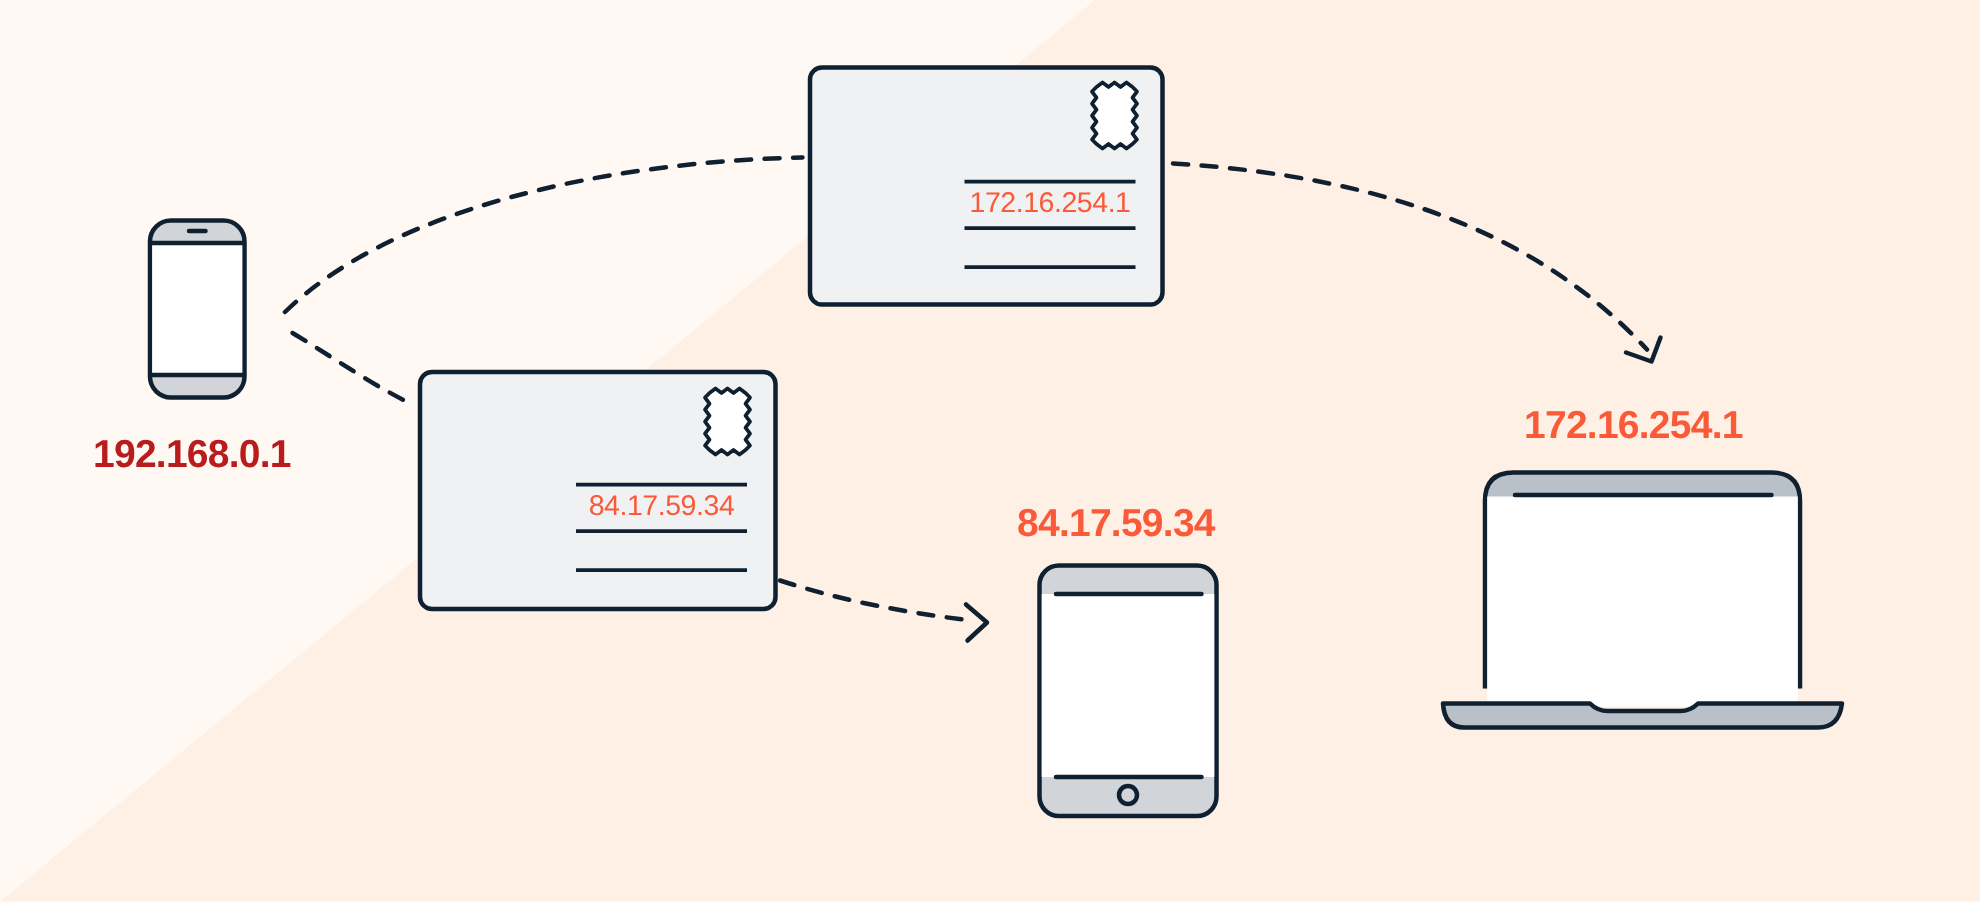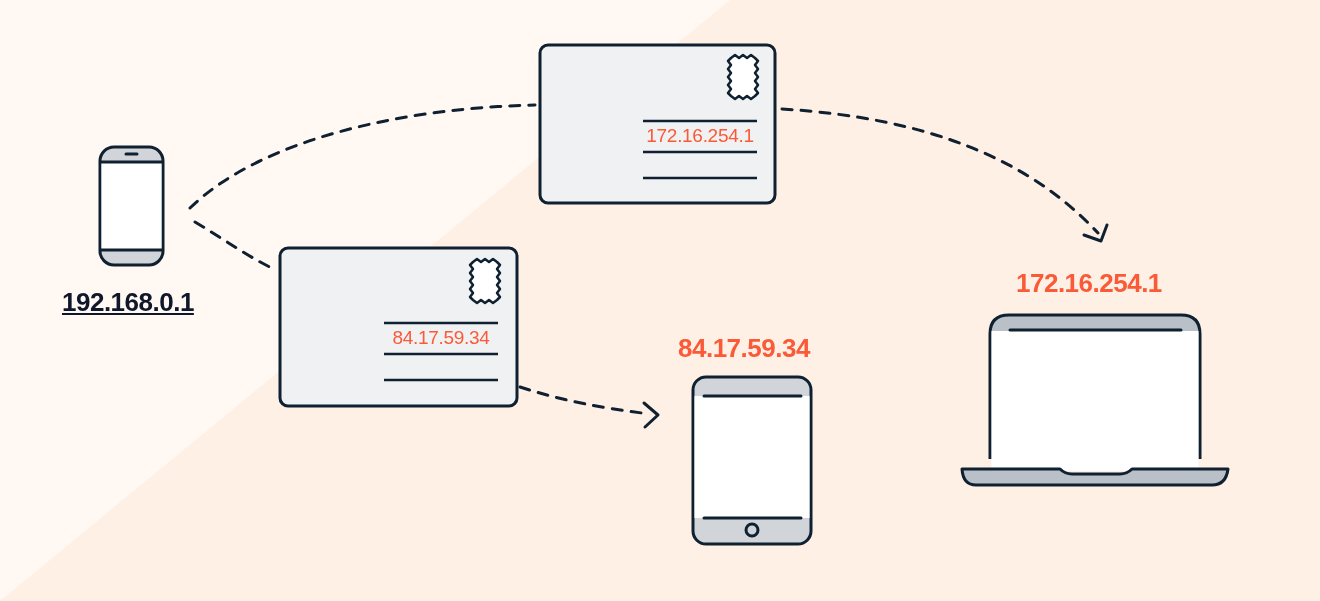--- a/index.html
+++ b/index.html
@@ -6,21 +6,21 @@
     body {
       width: 1320px; height: 601px; position: relative; overflow: hidden;
       font-family: "Liberation Sans", sans-serif;
       background: #fff8f3;
     }
     .bg-svg { position: absolute; left: 0; top: 0; }
     .label {
       position: absolute; font-weight: bold; font-size: 26px; letter-spacing: -0.5px;
       white-space: nowrap;
     }
-    .label.dark { color: #0f172a; text-decoration: underline; }
+    .label.dark { color: #b91c1c; }
     .label.accent { color: #fa5a37; }
     .env-addr {
       position: absolute; font-size: 19px; color: #fa5a37; text-align: center;
       white-space: nowrap; letter-spacing: -0.3px;
     }
   </style>
 </head>
 <body>
 
 <svg class="bg-svg" width="1320" height="601" viewBox="0 0 1320 601">

